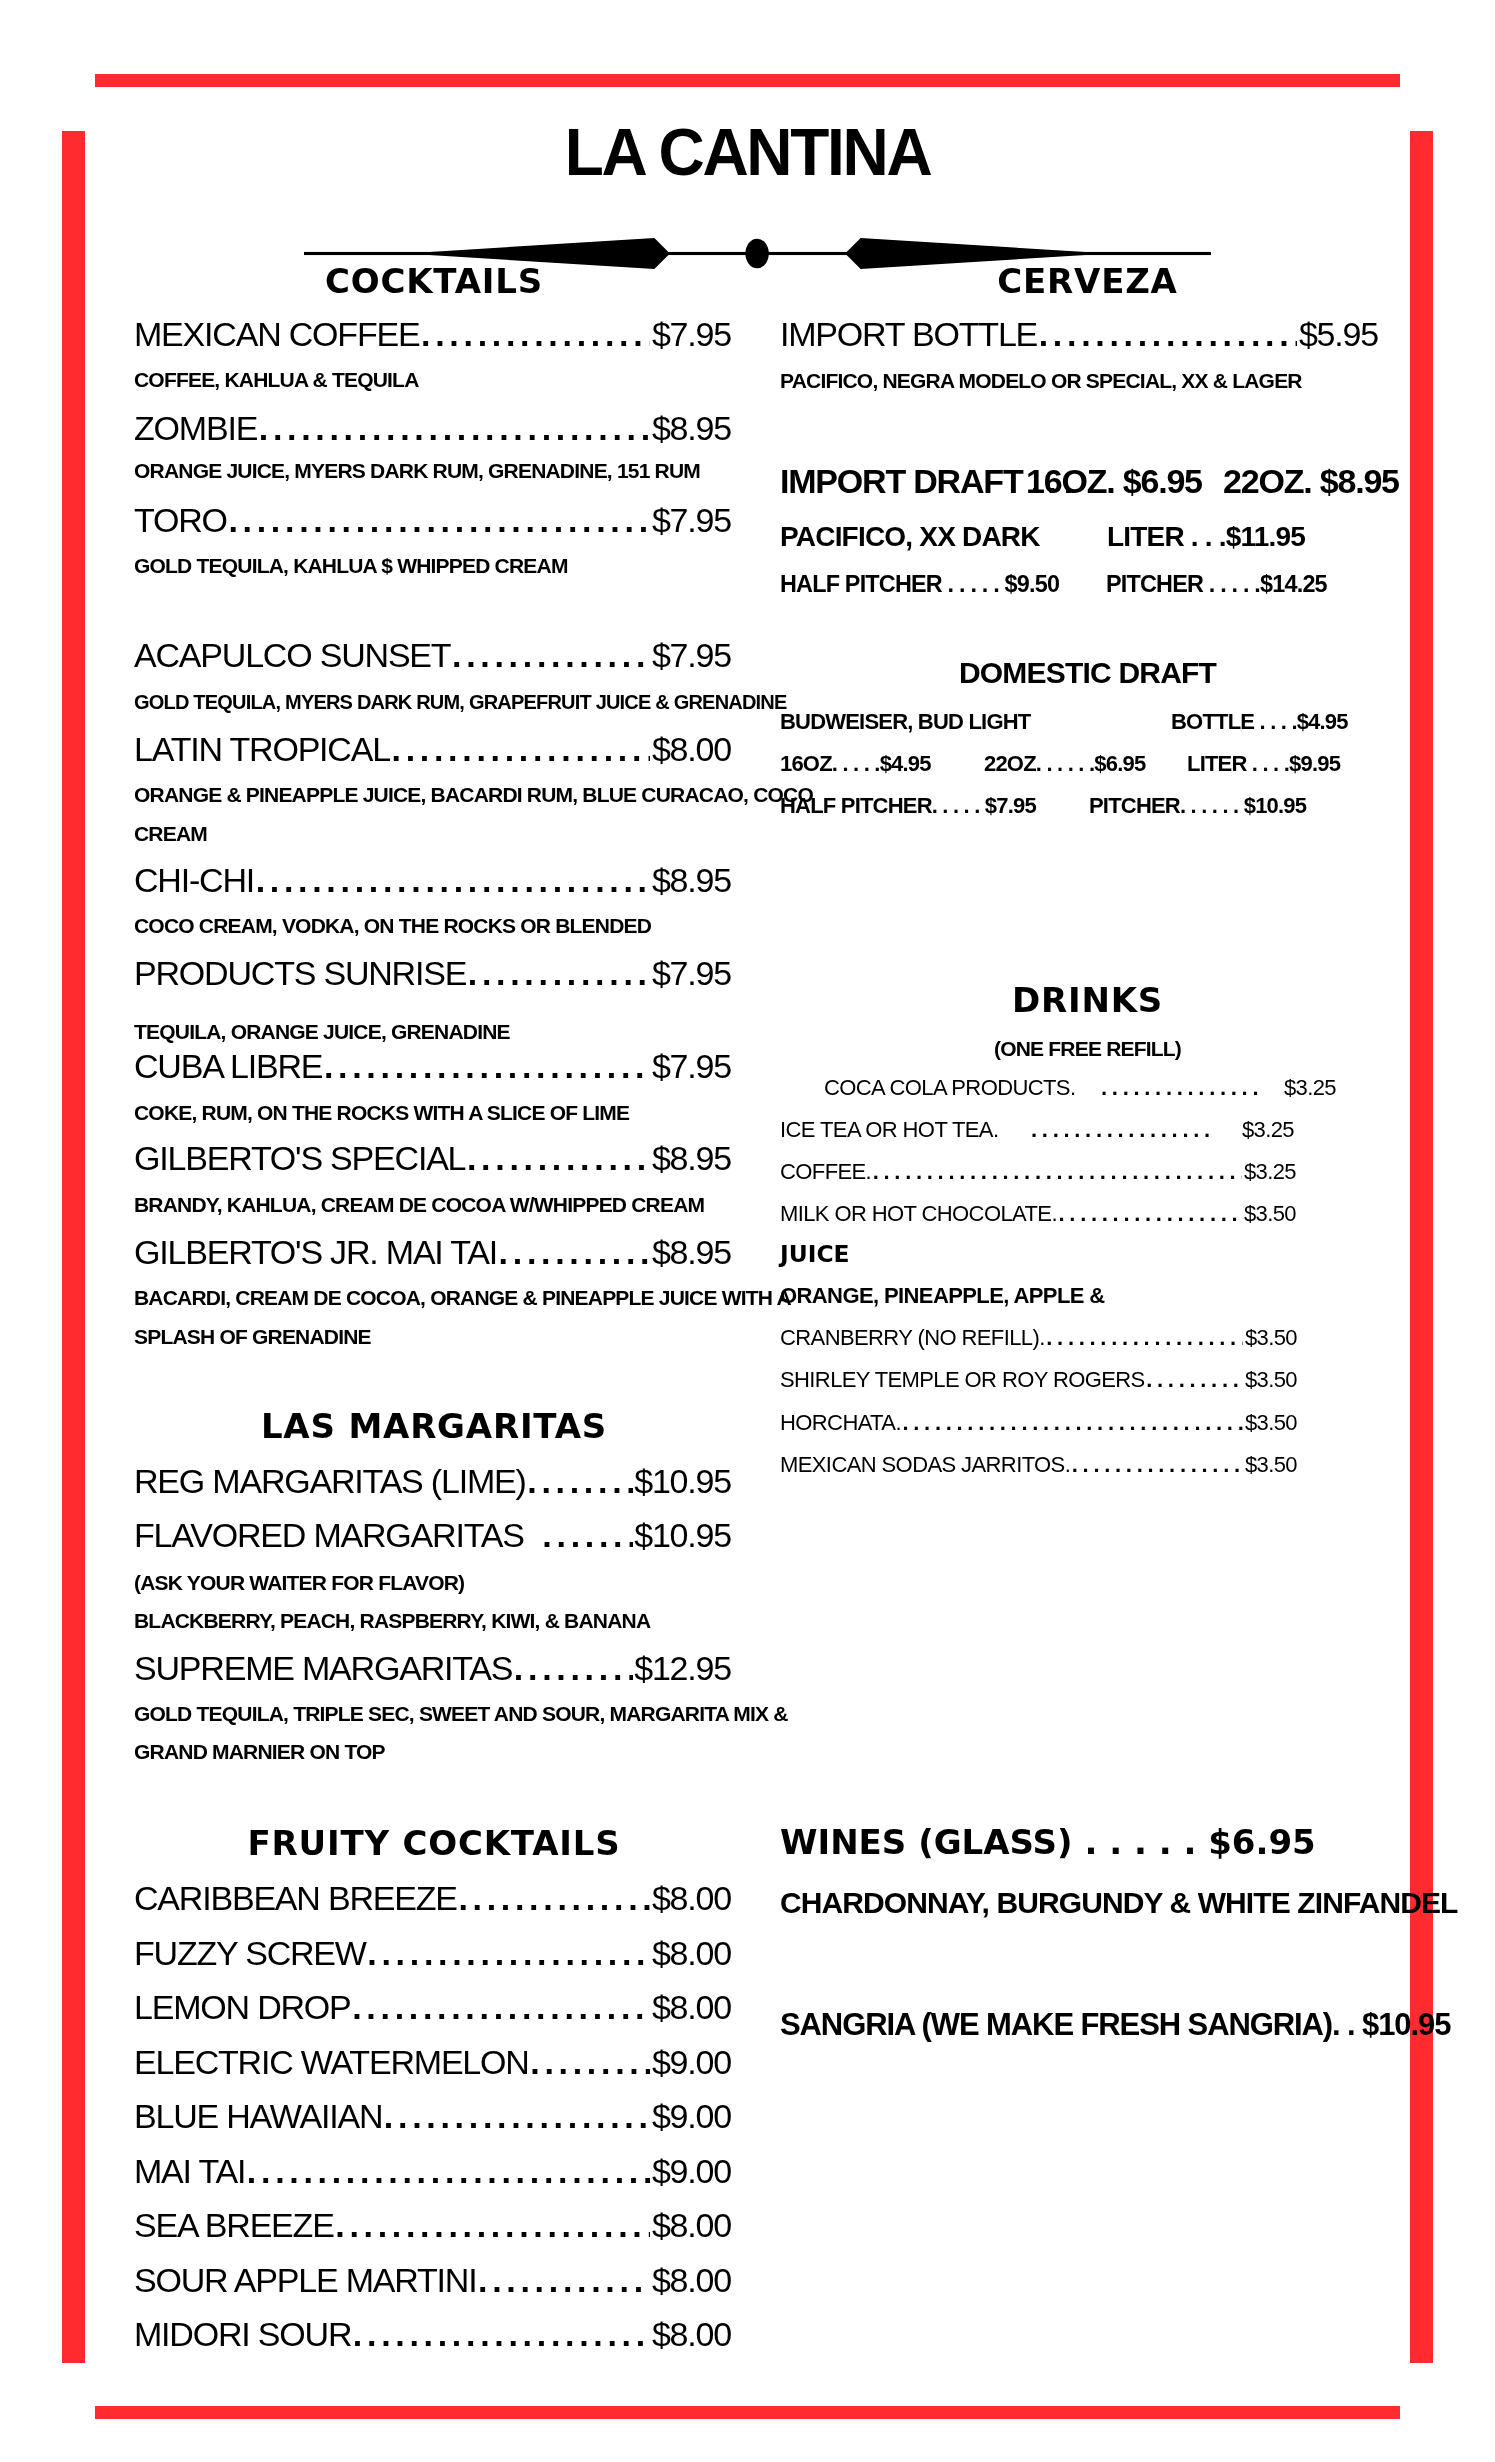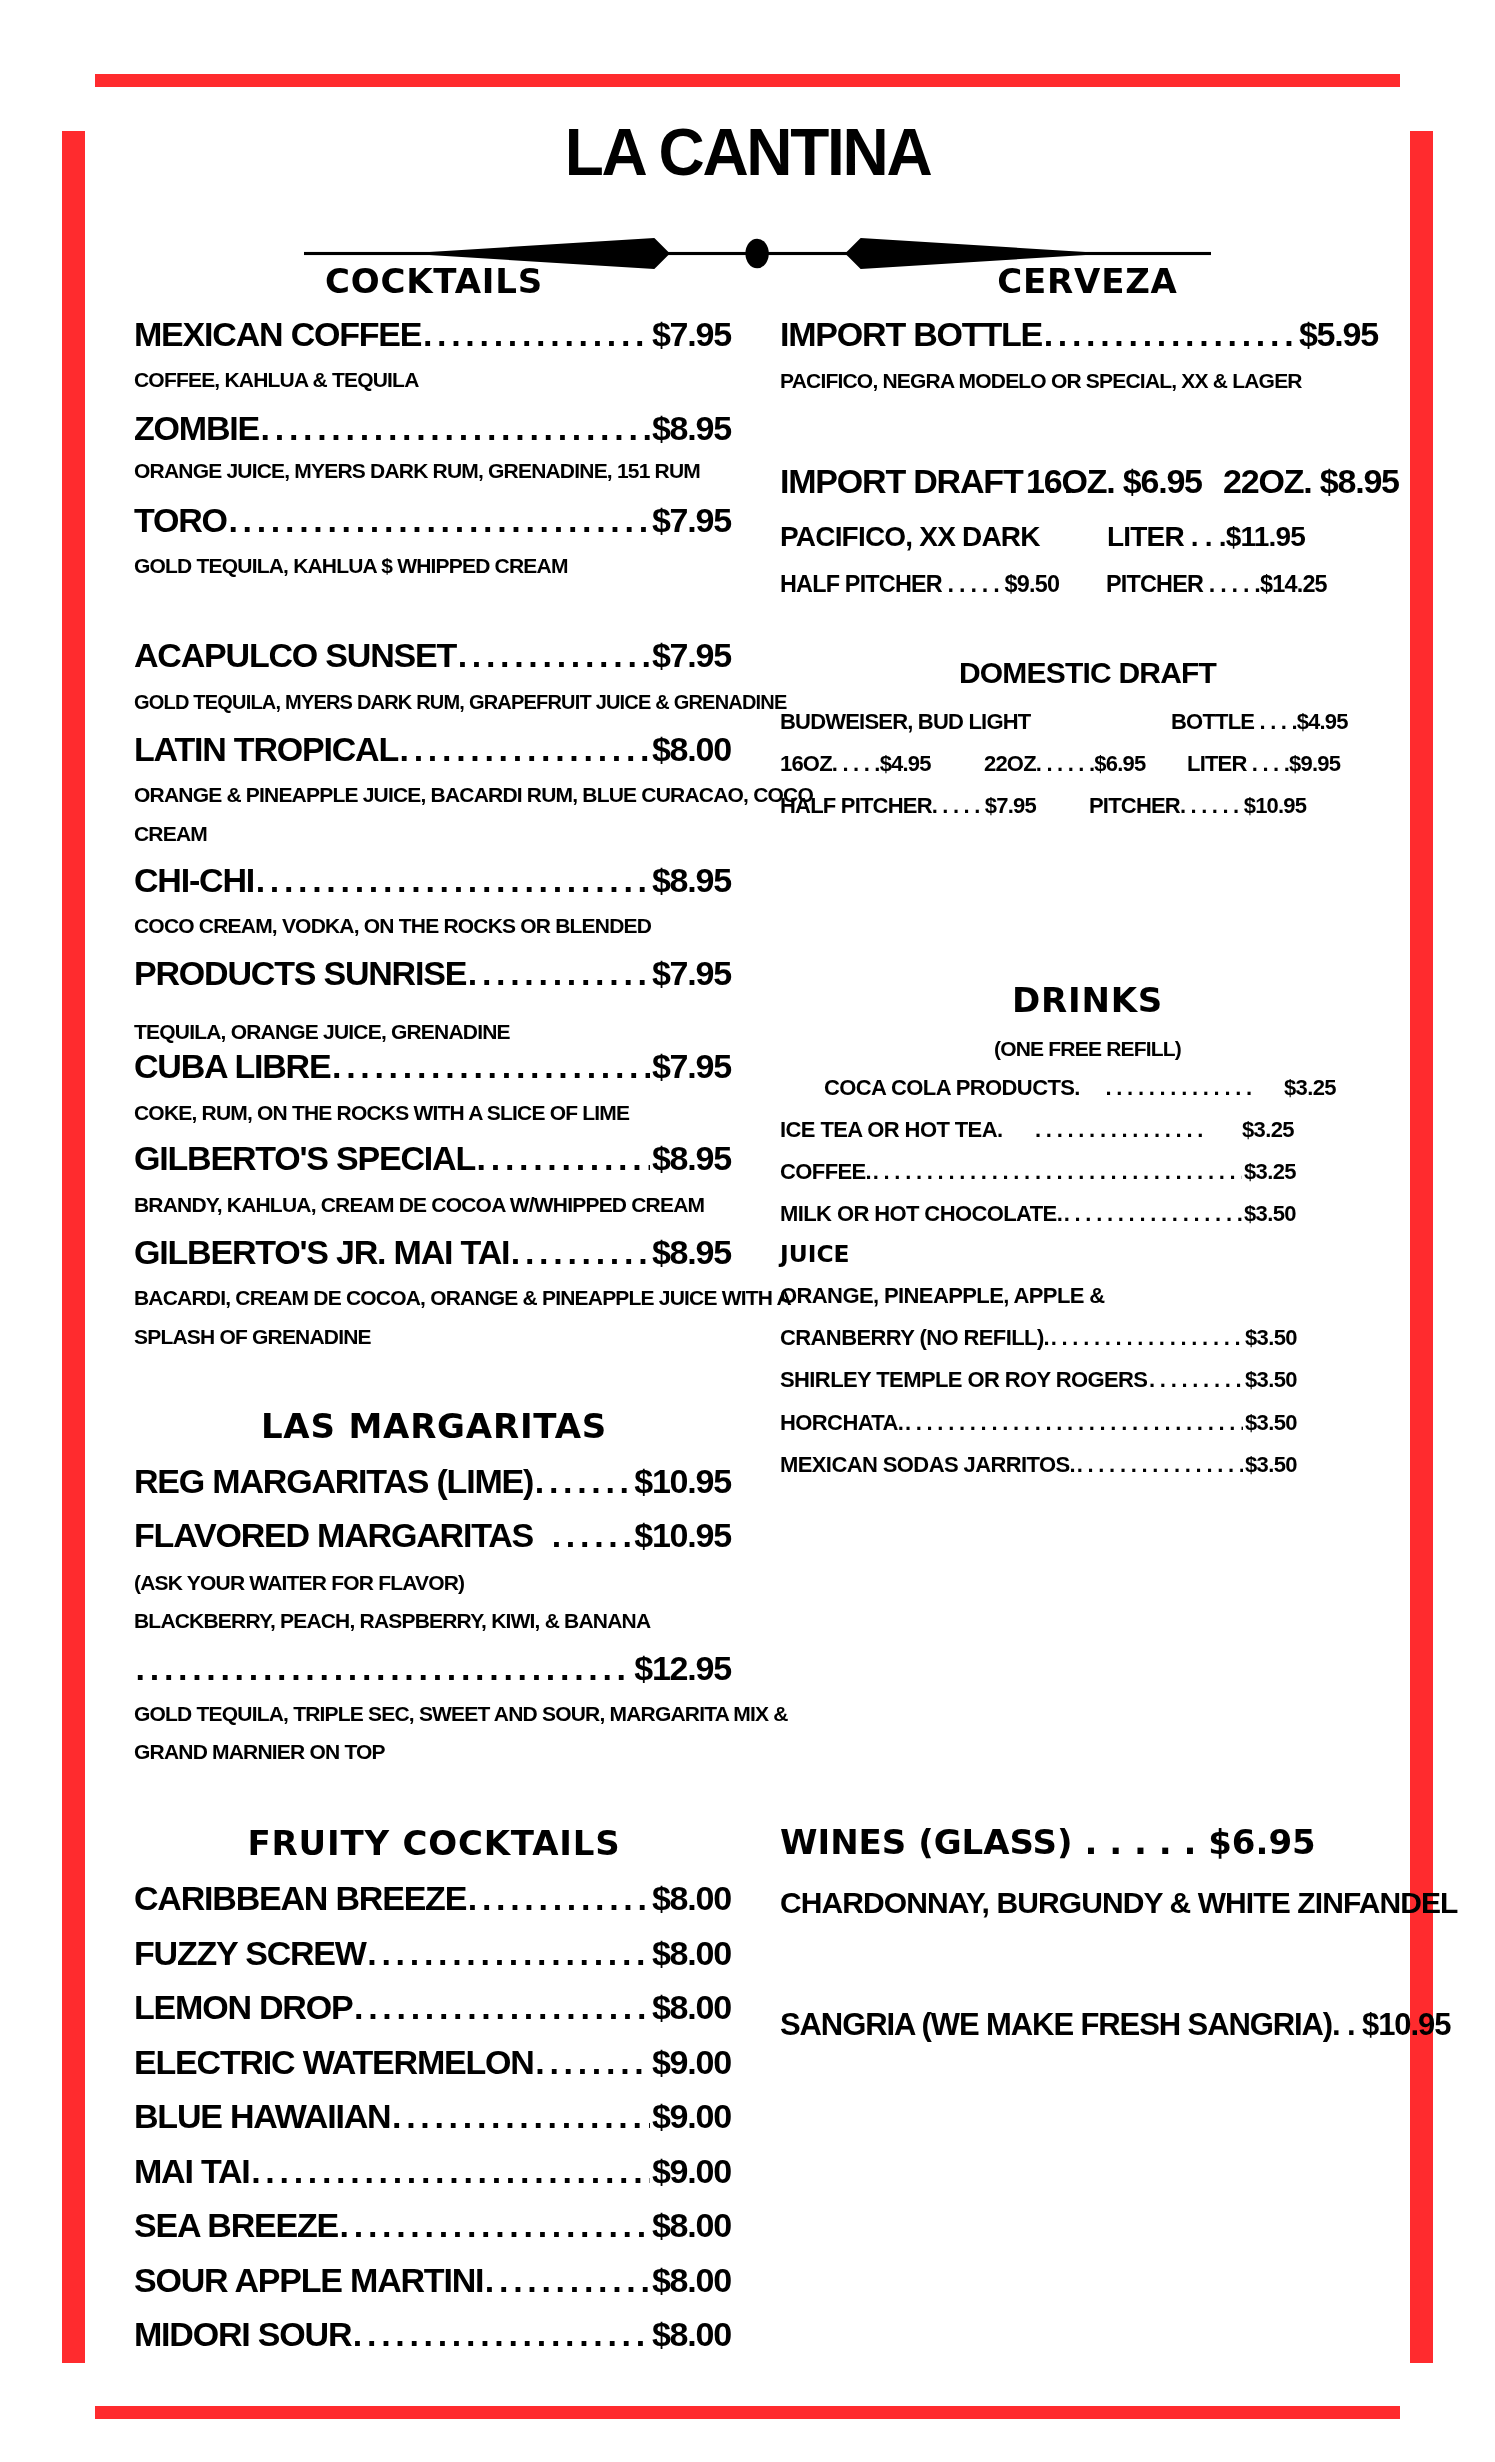--- a/index.html
+++ b/index.html
@@ -26,21 +26,21 @@
 
   .sec-head {
     position: absolute; text-align: center; white-space: nowrap;
     font-family: "DejaVu Sans", sans-serif; font-weight: 700; font-size: 34px;
     letter-spacing: 0.8px;
   }
 
   
   .row {
     position: absolute; display: flex; align-items: baseline;
-    font-family: "Liberation Sans", sans-serif; font-weight: 700;
+    font-family: "Liberation Sans", sans-serif; font-weight: 400;
     white-space: nowrap;
   }
   .row .name { flex: 0 0 auto; }
   .row .dots {
     flex: 1 1 auto; overflow: hidden; margin: 0 1.6px;
     letter-spacing: 4.7px; font-weight: 700;
   }
   .row .dots::before {
     content: "...................................................................................................................................................";
   }
@@ -160,20 +160,21 @@
   </div>
   <div class="row big" style="left:134px; width:597px; top:1516px;">
     <span class="name">FLAVORED MARGARITAS</span>
       <span class="dots" style="margin-left:18.7px;"></span>
       <span class="price">$10.95</span>
   </div>
   <div class="desc" style="left:134px; top:1571px;">(ASK YOUR WAITER FOR FLAVOR)</div>
   <div class="desc" style="left:134px; top:1609px;">BLACKBERRY, PEACH, RASPBERRY, KIWI, &amp; BANANA</div>
 
   <div class="row big" style="left:134px; width:597px; top:1649px;">
+    <span class="name">SUPREME MARGARITAS</span>
       <span class="dots"></span>
       <span class="price">$12.95</span>
   </div>
   <div class="desc" style="left:134px; top:1702px;">GOLD TEQUILA, TRIPLE SEC, SWEET AND SOUR, MARGARITA MIX &amp;</div>
   <div class="desc" style="left:134px; top:1740px;">GRAND MARNIER ON TOP</div>
 </div>
 
 <div>
   <div class="sec-head" style="left:134px; width:600px; top:1823px;">FRUITY COCKTAILS</div>
 

